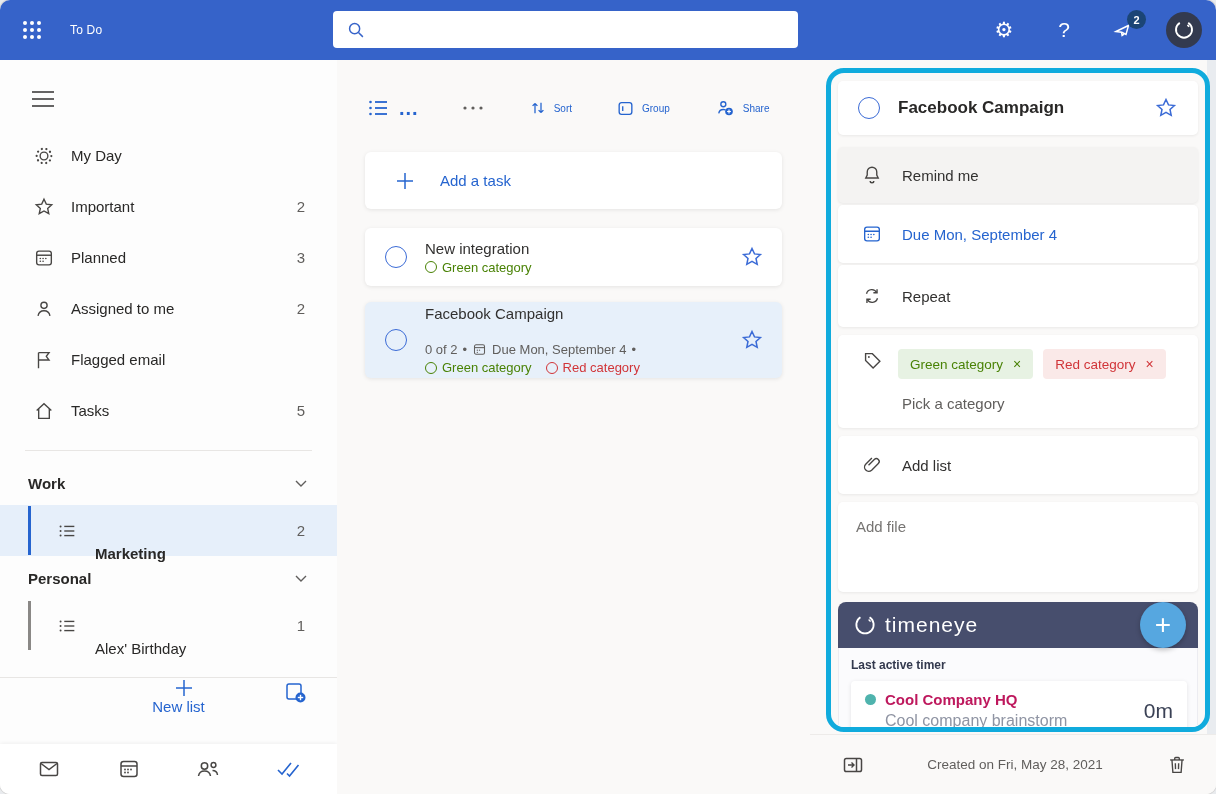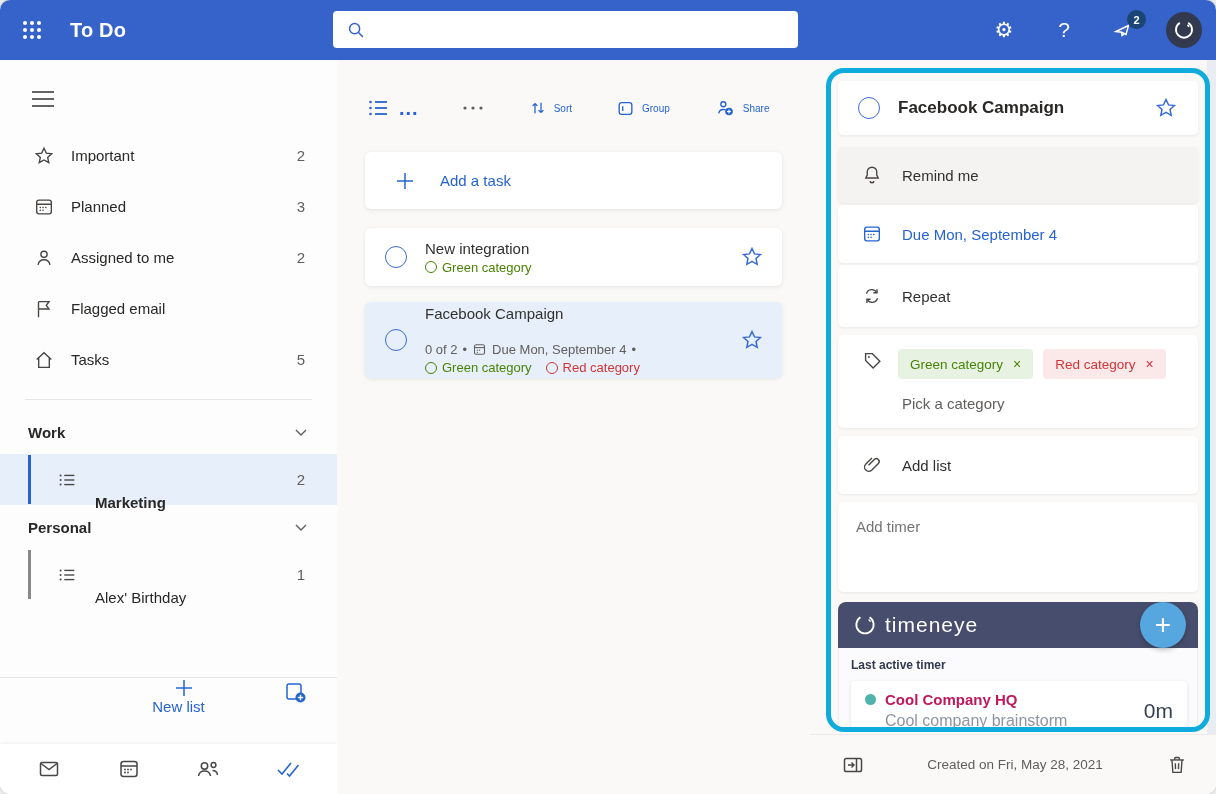--- a/index.html
+++ b/index.html
@@ -3,21 +3,21 @@
 <meta charset="utf-8">
 <style>
   * { margin:0; padding:0; box-sizing:border-box; }
   html,body { width:1216px; height:794px; font-family:"Liberation Sans","DejaVu Sans",sans-serif; background:#e9ebee; }
   .screen { position:relative; width:1216px; height:794px; background:#faf9f8; overflow:hidden; border-radius:10px; box-shadow:0 0 0 1px #d8d8d8; }
 
   
   .topbar { position:absolute; left:0; top:0; width:1216px; height:60px; background:#3663c9; display:flex; align-items:center; }
   .waffle { width:48px; height:48px; margin-left:8px; display:flex; align-items:center; justify-content:center; cursor:pointer; }
   .waffle svg circle { fill:#fff; }
-  .app-title { color:#fff; font-size:20px; font-weight:700; margin-left:14px; letter-spacing:.2px; }
+  .app-title { color:#fff; font-size:12px; font-weight:400; margin-left:14px; letter-spacing:.2px; }
   .searchbox { position:absolute; left:333px; top:11px; width:465px; height:37px; background:#fff; border-radius:4px; display:flex; align-items:center; padding-left:12px; }
   .topbar-right { position:absolute; right:14px; top:0; height:60px; display:flex; align-items:center; gap:24px; }
   .tb-btn { position:relative; width:36px; height:36px; display:flex; align-items:center; justify-content:center; color:#fff; cursor:pointer; }
   .help-q { font-size:21px; color:#fff; font-weight:400; }
   .gear-glyph { font-size:21px; color:#fff; }
   .badge { position:absolute; top:-2px; right:-4px; width:19px; height:19px; border-radius:50%; background:#1b4576; color:#fff; font-size:11px; font-weight:700; display:flex; align-items:center; justify-content:center; }
   .avatar { width:36px; height:36px; border-radius:50%; background:#333a4f; display:flex; align-items:center; justify-content:center; cursor:pointer; }
 
   
   .sidebar { position:absolute; left:0; top:60px; width:337px; height:734px; background:#fdfdfd; }
@@ -172,20 +172,32 @@
 
   <div class="sidebar">
     <div class="hamburger">
       <svg width="26" height="20" viewBox="0 0 26 20" stroke="#323130" stroke-width="1.6">
           <line x1="2" y1="3" x2="24" y2="3"></line>
           <line x1="2" y1="10" x2="24" y2="10"></line>
           <line x1="2" y1="17" x2="24" y2="17"></line>
         </svg>
     </div>
     <div class="nav">
+      <div class="nav-item">
+        <span class="icon">
+          <svg width="22" height="22" viewBox="0 0 24 24" fill="none" stroke="#484644" stroke-width="1.5">
+              <circle cx="12" cy="12" r="4.2"></circle>
+              <g stroke-dasharray="0.1 4.9" stroke-width="2.4" stroke-linecap="round">
+                <circle cx="12" cy="12" r="8"></circle>
+              </g>
+            </svg>
+        </span>
+        <span class="nav-label">My Day</span>
+        <span class="nav-count"></span>
+      </div>
       <div class="nav-item">
         <span class="icon">
           <svg width="22" height="22" viewBox="0 0 24 24" fill="none" stroke="#484644" stroke-width="1.5">
               <path d="M12 3.5l2.5 5.4 5.9.6-4.4 4 1.2 5.8L12 16.3l-5.2 3 1.2-5.8-4.4-4 5.9-.6z"></path>
             </svg>
         </span>
         <span class="nav-label">Important</span>
         <span class="nav-count">2</span>
       </div>
       <div class="nav-item">
@@ -551,21 +563,21 @@
       <span class="icon">
         <svg width="22" height="22" viewBox="0 0 24 24" fill="none" stroke="#484644" stroke-width="1.5">
             <path d="M8.2 12.3l6.3-6.3a3.1 3.1 0 0 1 4.4 4.4l-7.3 7.3a4.6 4.6 0 0 1-6.5-6.5l6.8-6.8"></path>
           </svg>
       </span>
       <span class="d-row-label">Add list</span>
     </div>
     <div class="gap8"></div>
 
     <div class="d-card addnote-card">
-      <div class="addnote-text">Add timer</div>
+      <div class="addnote-text">Add file</div>
     </div>
 
     <div class="tn-widget">
       <div class="tn-header">
         <span>
           <svg width="26" height="26" viewBox="0 0 24 24" fill="none" stroke="#fff" stroke-width="1.7">
               <path d="M16.2 4.9a8 8 0 1 1-8.4 0"></path>
               <path d="M15.3 7.1a5.3 5.3 0 0 1 1.8 1.7" stroke-width="1.3"></path>
             </svg>
         </span>

